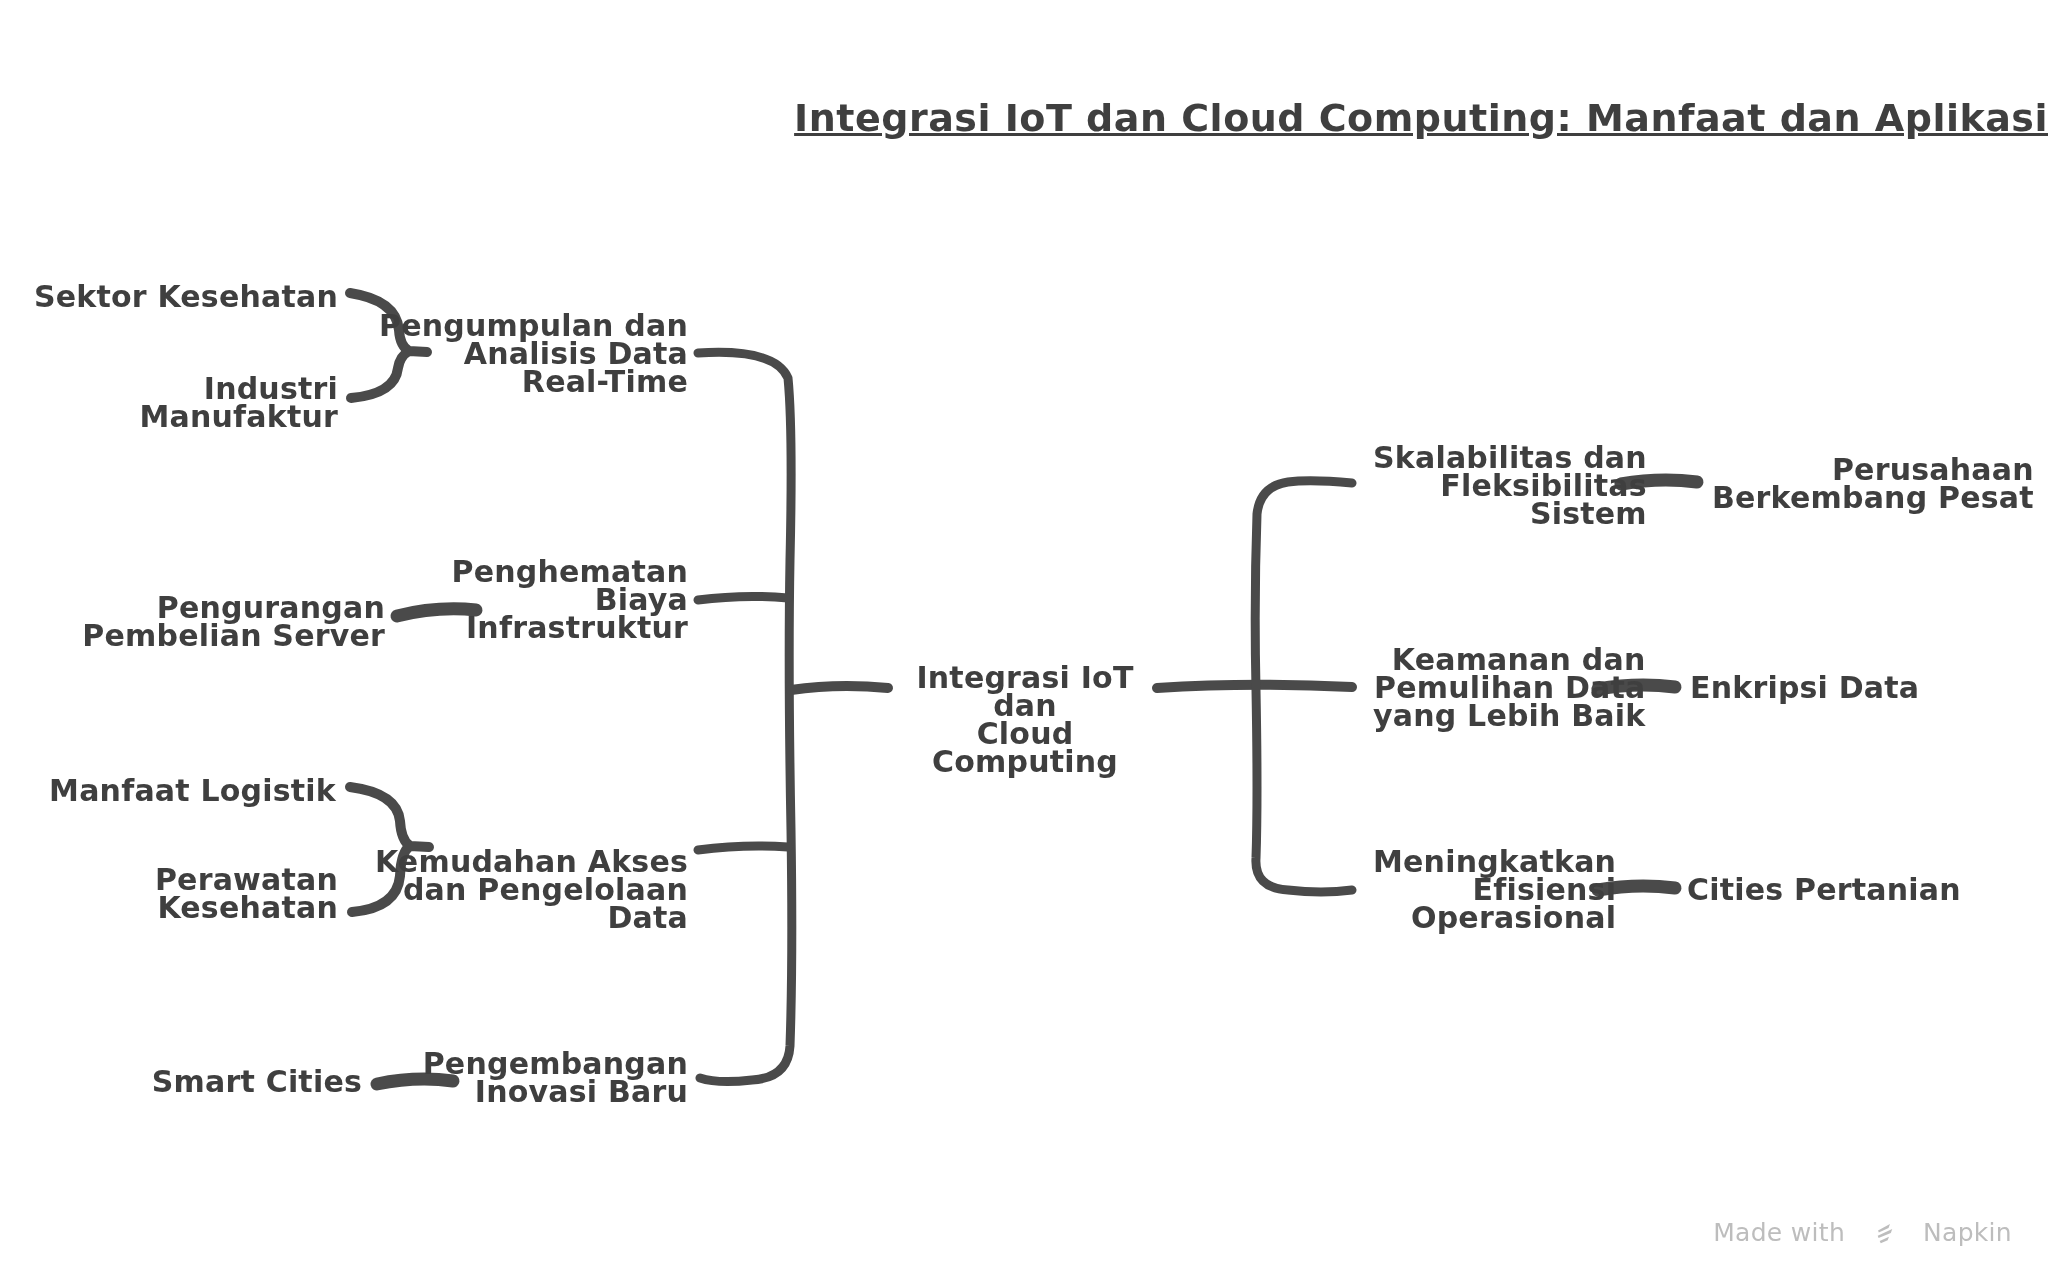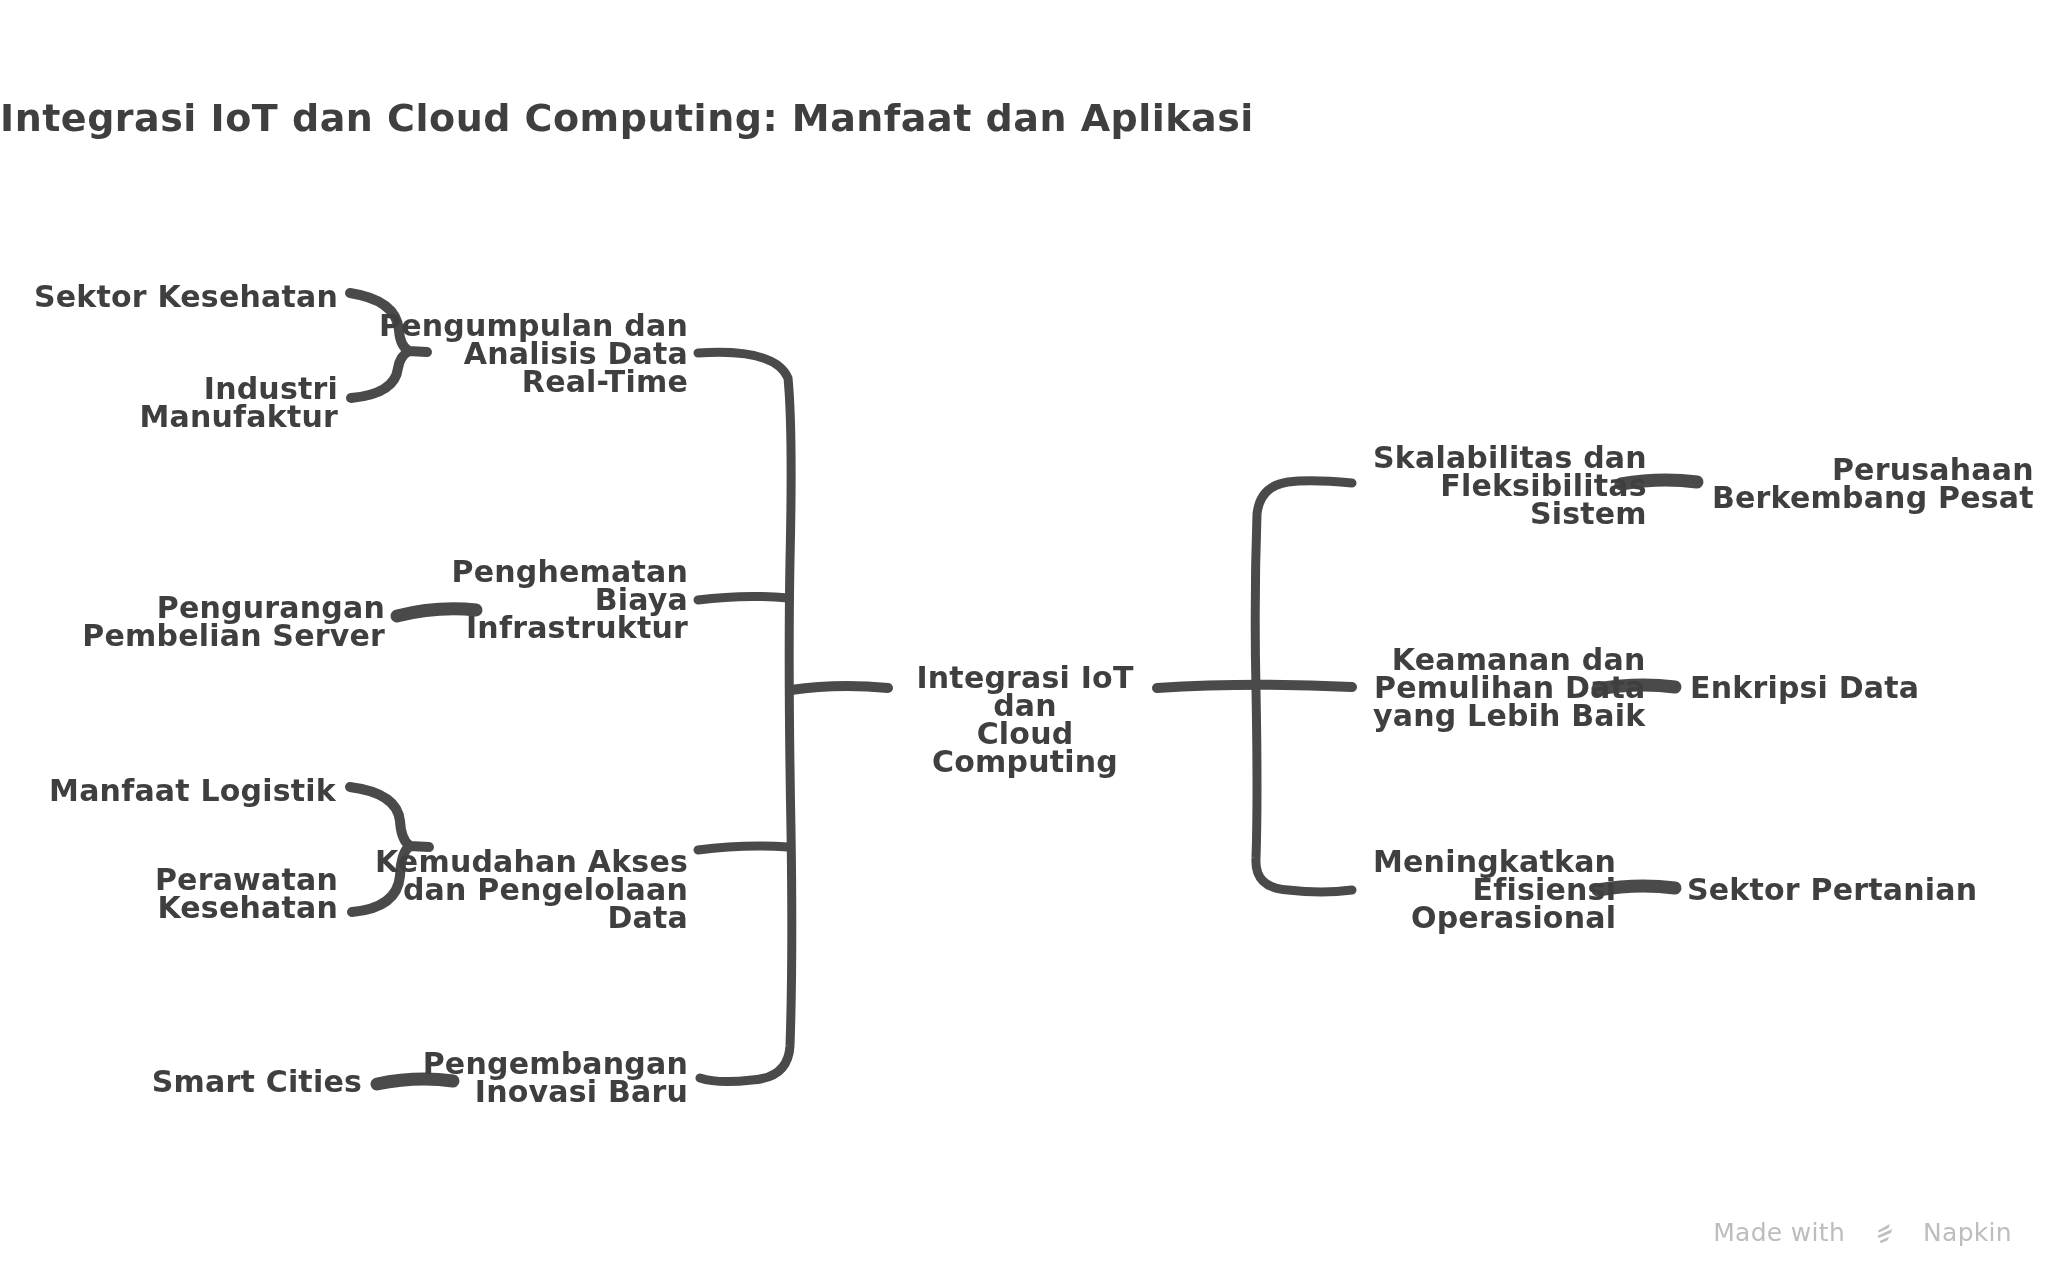--- a/index.html
+++ b/index.html
@@ -10,22 +10,22 @@
   }
   html,body{margin:0;padding:0;}
   body{
     width:2048px;height:1279px;position:relative;overflow:hidden;
     background:var(--bg);
     font-family:"DejaVu Sans","Liberation Sans",sans-serif;
   }
   .canvas{position:absolute;inset:0;}
   svg.wires{position:absolute;left:0;top:0;pointer-events:none;color:var(--stroke);}
   .title{
-    position:absolute;top:96px;left:0;width:2048px;text-align:left;
-    font-size:38px;font-weight:700;color:var(--text);letter-spacing:.5px;
+    position:absolute;top:96px;left:0;width:2048px;text-align:right;
+    font-size:38px;font-weight:700;color:var(--text);letter-spacing:.5px;text-decoration:underline;
   }
   .node{
     position:absolute;font-size:30px;font-weight:700;line-height:28px;
     color:var(--text);white-space:pre-line;letter-spacing:.2px;
   }
   .ra{text-align:right;}
   .la{text-align:right;}
   .ca{text-align:center;}
   .watermark{
     position:absolute;right:36px;bottom:32px;display:flex;align-items:center;gap:26px;
@@ -97,21 +97,21 @@
   <div class="node la" style="left:1373px;top:646px;">Keamanan dan
 Pemulihan Data
 yang Lebih Baik</div>
   <div class="node la" style="left:1373px;top:848px;">Meningkatkan
 Efisiensi
 Operasional</div>
 
   <div class="node la" style="left:1712px;top:456px;">Perusahaan
 Berkembang Pesat</div>
   <div class="node la" style="left:1690px;top:674px;">Enkripsi Data</div>
-  <div class="node la" style="left:1687px;top:876px;">Sektor Pertanian</div>
+  <div class="node la" style="left:1687px;top:876px;">Cities Pertanian</div>
 
   <div class="watermark">
     <span>Made with</span>
     <span class="logo">
       <svg width="26" height="26" viewBox="0 0 24 24" fill="var(--muted)" stroke="none">
         <path d="M6.5 9.6 L17.5 3.8 L16.2 7.4 L7.2 11.6 Z"></path>
         <path d="M6.2 14.6 L19.6 8.4 L18.3 12.0 L7.0 16.6 Z"></path>
         <path d="M8.0 19.4 L16.6 15.4 L15.4 18.6 L9.0 21.4 Z"></path>
       </svg>
     </span>

